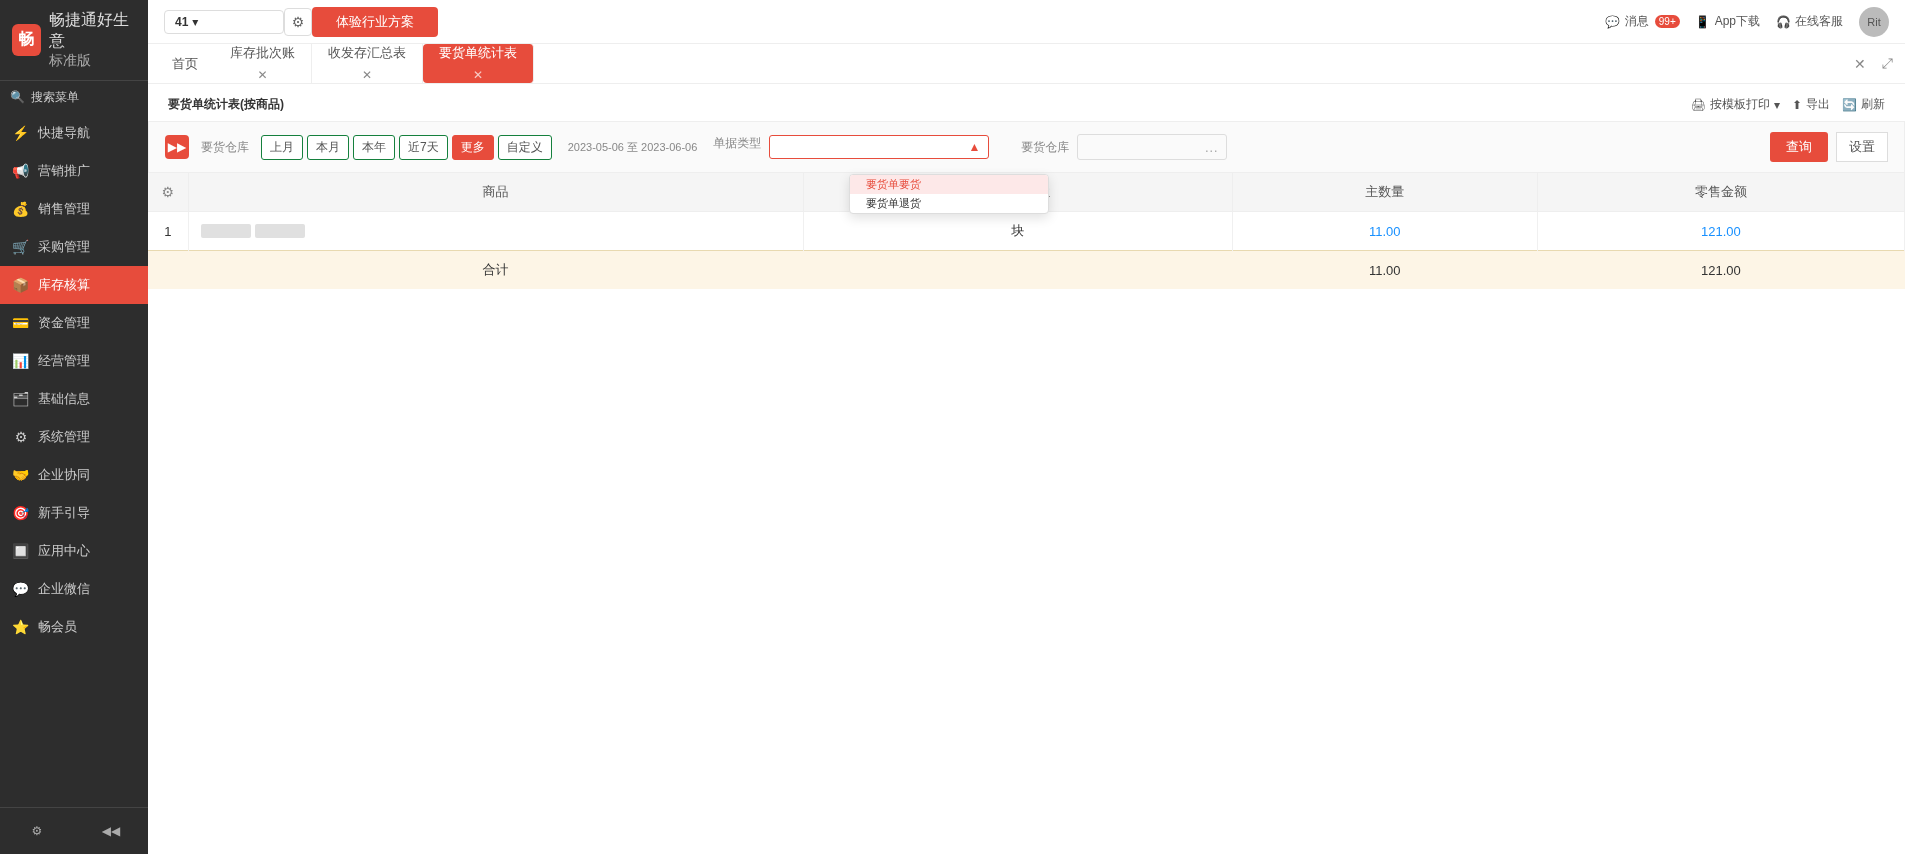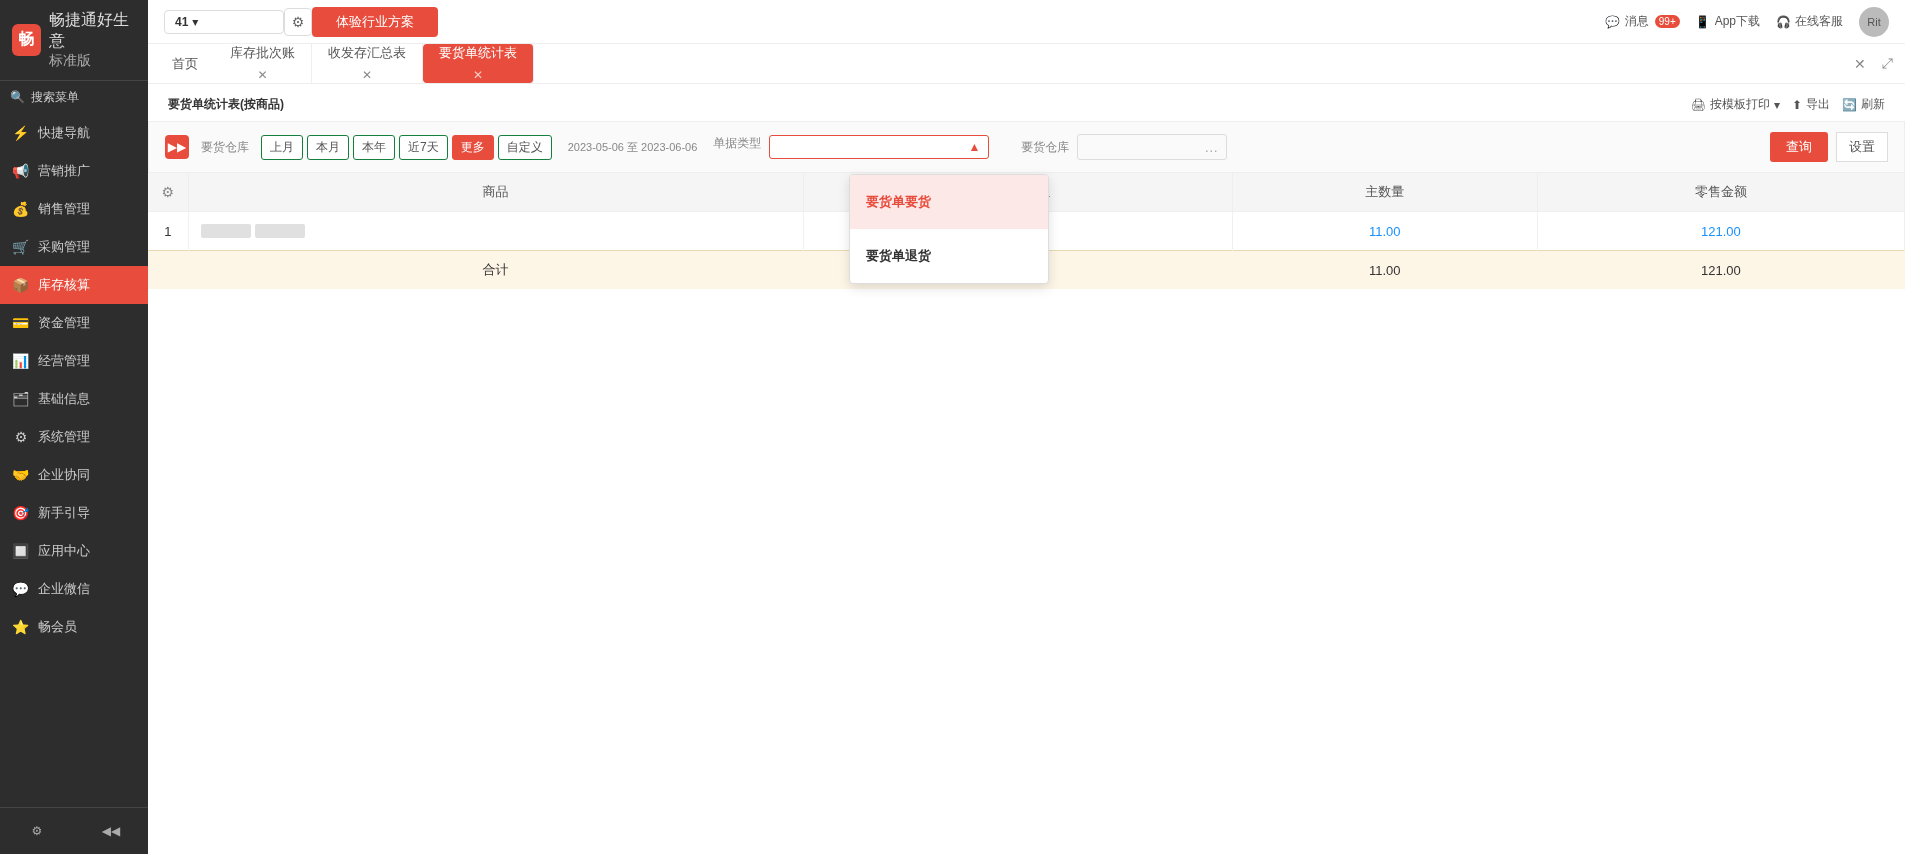--- a/index.html
+++ b/index.html
@@ -231,25 +231,24 @@
       left: 700px;
       background: white;
       border: 1px solid #ddd;
       border-radius: 4px;
       box-shadow: 0 4px 12px rgba(0,0,0,0.12);
       z-index: 1000;
       min-width: 200px;
       overflow: hidden;
     }
     .dropdown-item {
-      padding: 18px 16px;
+      padding: 2px 16px;
       cursor: pointer;
-      font-size: 13px;
+      font-size: 11px;
       color: #333;
-      font-weight: bold;
     }
     .dropdown-item.selected { background: #fde8e8; color: #e74c3c; }
 
     
     .table-wrapper {
       overflow: auto;
       flex: 1;
     }
     table {
       width: 100%;

